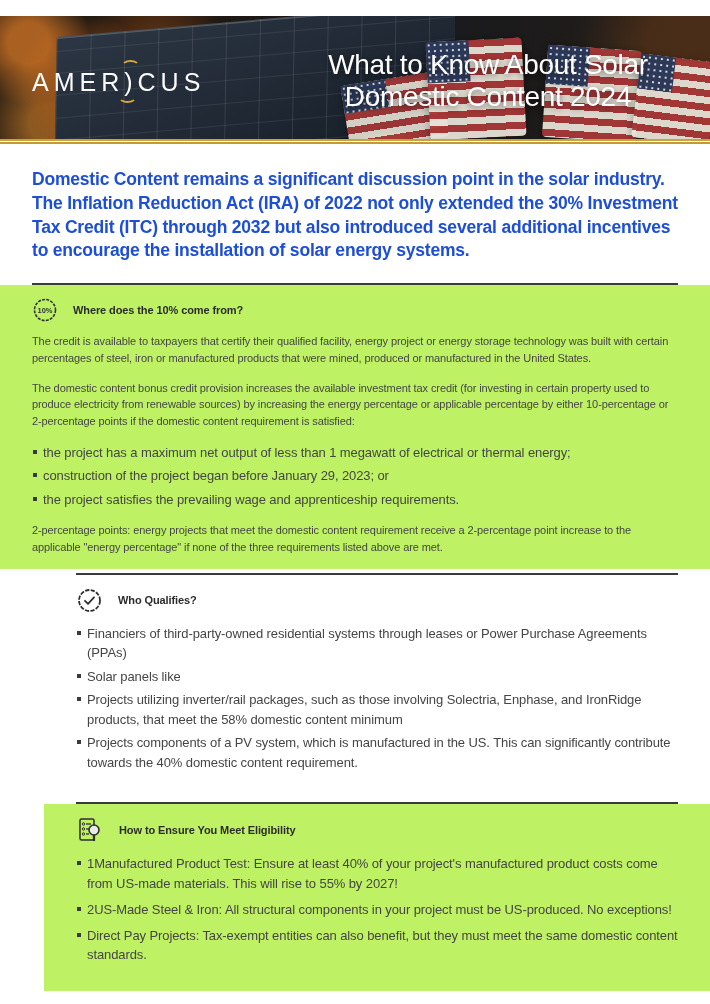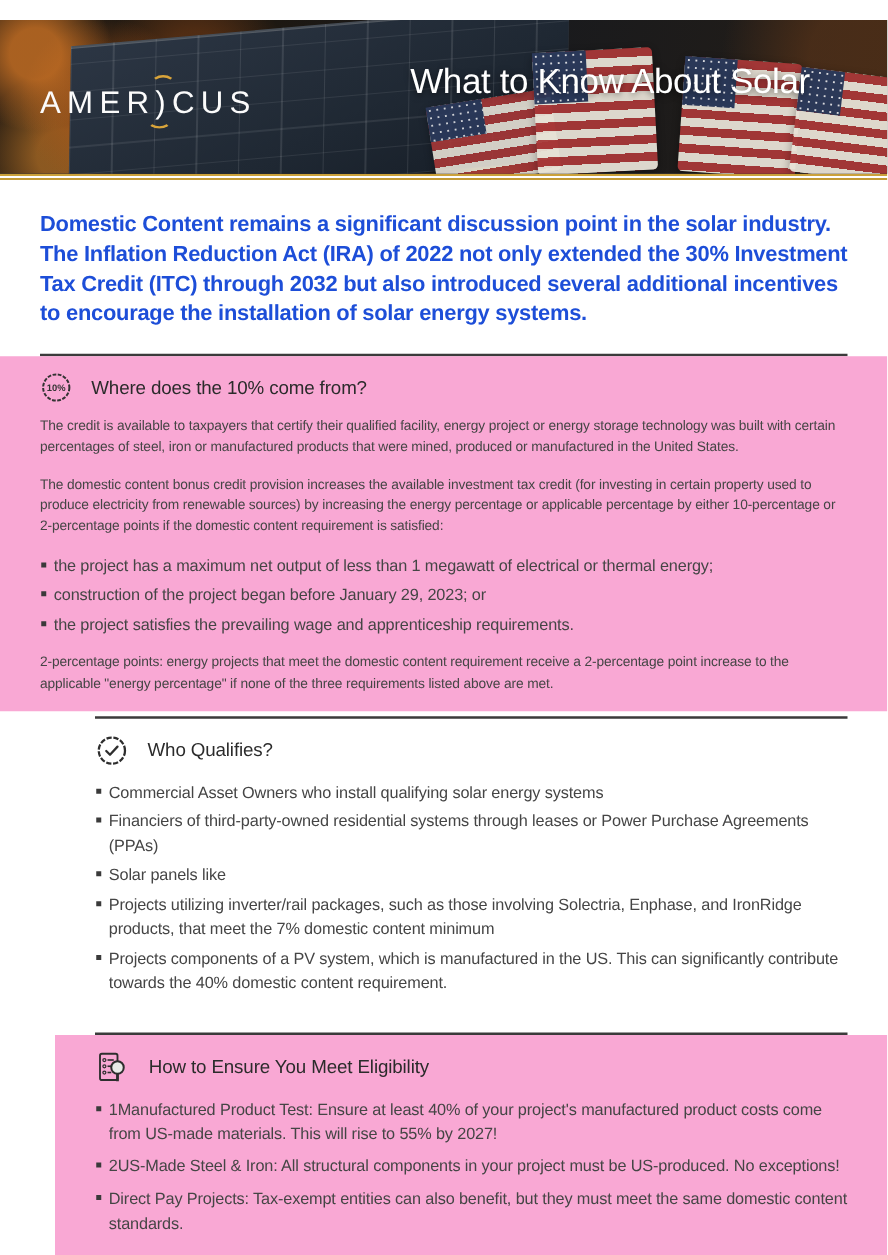--- a/index.html
+++ b/index.html
@@ -55,25 +55,25 @@
     background:linear-gradient(to bottom, #caa13b 0 1.5px, #ffffff 1.5px 3px, #c39a34 3px 5px, #ffffff 5px); }
 
   
   .intro { padding:23px 32px 0 32px; font-size:17.5px; font-weight:700; color:#1d4ed8;
     line-height:1.36; letter-spacing:-0.2px; flex:0 0 auto; }
 
   
   .sec { flex:0 0 auto; }
   .sec-rule { border-top:2px solid #3b3b3b; margin:0 32px; }
   .sec .sec-body { padding:8px 32px 13px 32px; }
-  .sec.gray .sec-body { background:#f9a8d4; }
+  .sec.gray .sec-body { background:#bef264; }
   .sec.m-top { margin-top:20px; }
   .sec.gap-top { margin-top:4px;padding-left:44px; }
   .sec-head { display:flex; align-items:center; gap:15px; margin:4px 0 10px 0; }
-  .sec-head h2 { font-size:15px; font-weight:400; color:#2b2b2b; letter-spacing:-0.1px; }
+  .sec-head h2 { font-size:11px; font-weight:700; color:#2b2b2b; letter-spacing:-0.1px; }
   .sec-icon { flex:0 0 auto; display:flex; align-items:center; }
   .sec p { font-size:11px; line-height:1.52; color:#454545; margin:0 0 13px 0; letter-spacing:-0.1px; }
   .sec p:last-child { margin-bottom:0; }
   .blist { list-style:none; margin:0 0 13px 0; }
   .blist li { position:relative; padding-left:11px; font-size:13px; line-height:1.5;
     color:#454545; margin:4px 0; letter-spacing:-0.1px; }
   .blist li::before { content:""; position:absolute; left:1px; top:7px; width:4px; height:4px; background:#3a3a3a; }
   .blist.spread li { margin:6.5px 0; }
 </style>
 </head>
@@ -84,20 +84,21 @@
   <div class="header">
     <div class="photo-layer"></div>
     <div class="panel-deco"></div>
     <div class="flag f3"></div>
     <div class="flag f1"></div>
     <div class="flag f2"></div>
     <div class="flag f4"></div>
     <div class="logo"><span>AMER</span><span class="logo-mark">)</span><span>CUS</span></div>
     <div class="header-title">
       <div>What to Know About Solar</div>
+      <div>Domestic Content 2024</div>
     </div>
   </div>
   <div class="gold-rule"></div>
 
   <p class="intro">Domestic Content remains a significant discussion point in the solar industry. The Inflation Reduction Act (IRA) of 2022 not only extended the 30% Investment Tax Credit (ITC) through 2032 but also introduced several additional incentives to encourage the installation of solar energy systems.</p>
 
   <section class="sec gray m-top">
     <div class="sec-rule"></div>
     <div class="sec-body">
       <div class="sec-head">
@@ -126,24 +127,23 @@
       <div class="sec-head">
         <span class="sec-icon">
           <svg width="27" height="27" viewBox="0 0 27 27">
             <circle cx="13.5" cy="13.5" r="10.5" fill="none" stroke="#2e2e2e" stroke-width="1.8" stroke-dasharray="4.2 1.4"></circle>
             <path d="M9 13.8 l3 3 l6 -6.5" fill="none" stroke="#2e2e2e" stroke-width="1.8" stroke-linecap="round" stroke-linejoin="round"></path>
           </svg>
         </span>
         <h2>Who Qualifies?</h2>
       </div>
       <ul class="blist">
-        <li>Commercial Asset Owners who install qualifying solar energy systems</li>
         <li>Financiers of third-party-owned residential systems through leases or Power Purchase Agreements (PPAs)</li>
         <li>Solar panels like</li>
-        <li>Projects utilizing inverter/rail packages, such as those involving Solectria, Enphase, and IronRidge products, that meet the 7% domestic content minimum</li>
+        <li>Projects utilizing inverter/rail packages, such as those involving Solectria, Enphase, and IronRidge products, that meet the 58% domestic content minimum</li>
         <li>Projects components of a PV system, which is manufactured in the US. This can significantly contribute towards the 40% domestic content requirement.</li>
       </ul>
     </div>
   </section>
 
   <section class="sec gray gap-top">
     <div class="sec-rule"></div>
     <div class="sec-body">
       <div class="sec-head">
         <span class="sec-icon">

